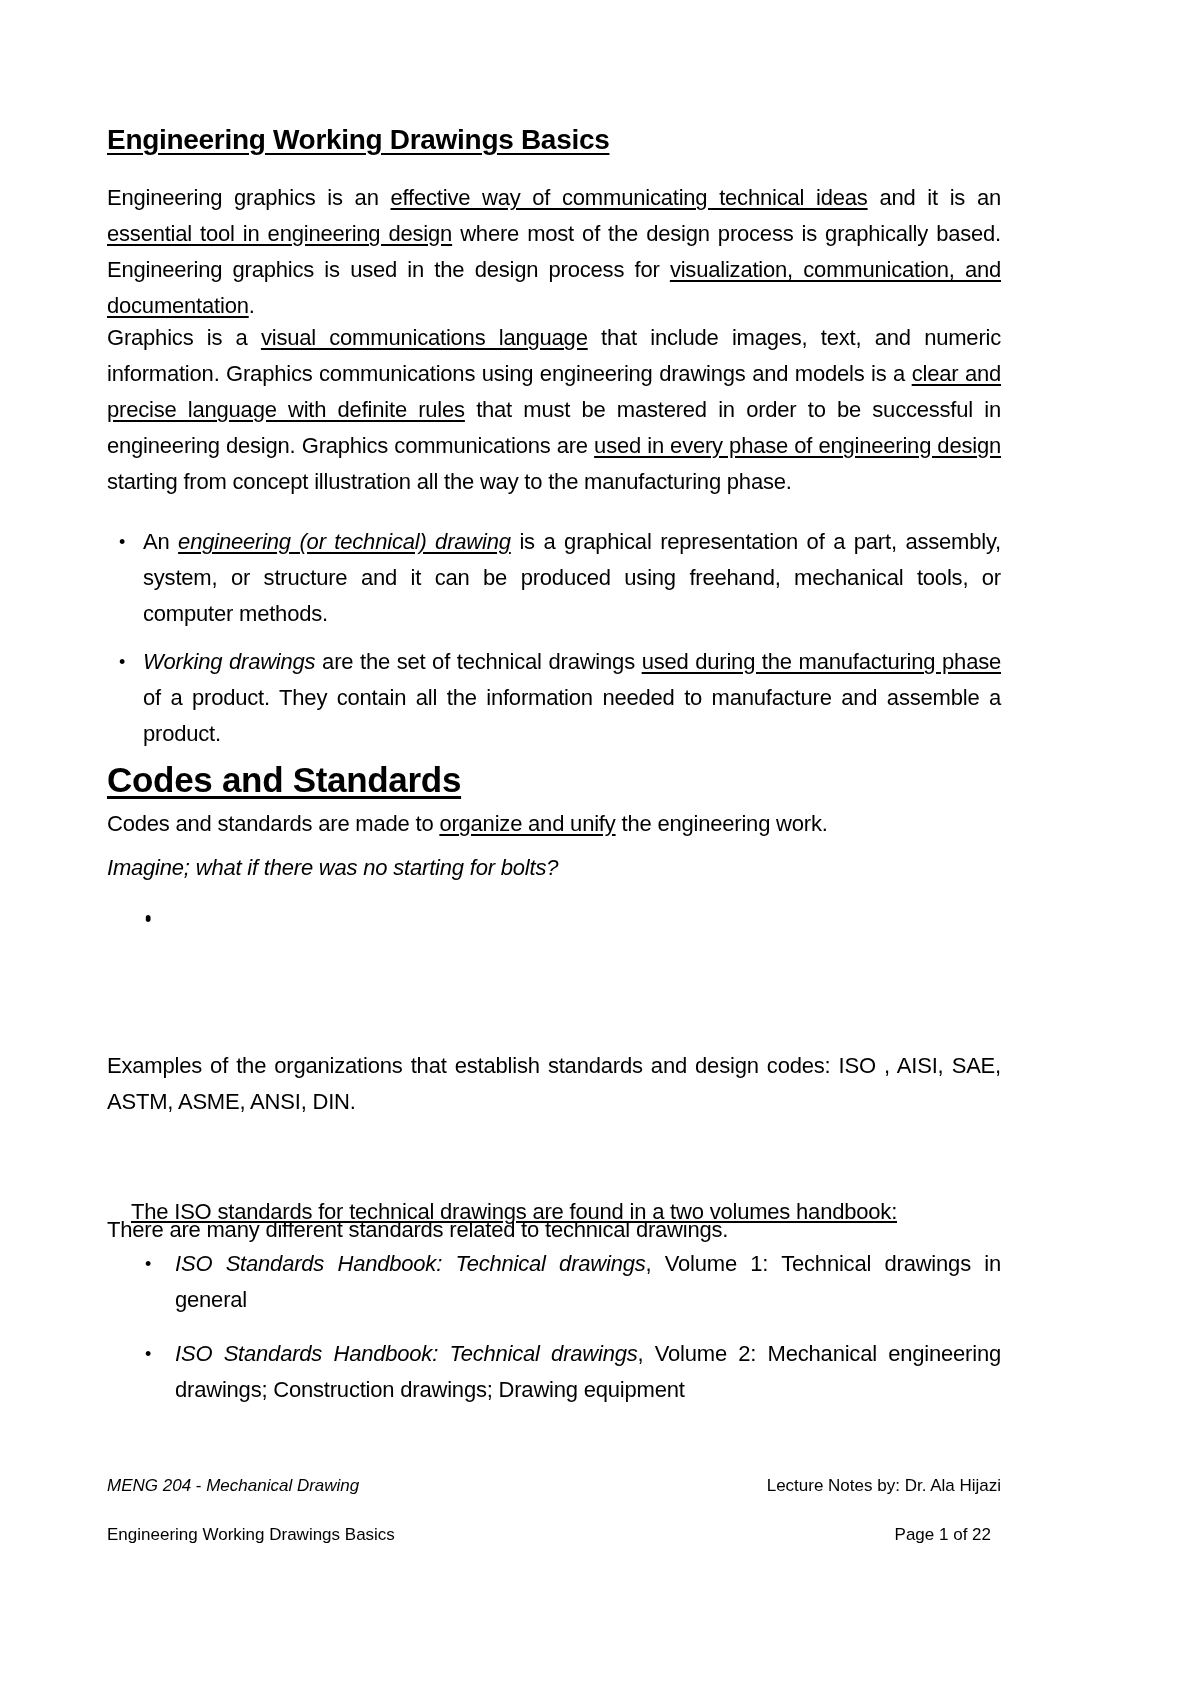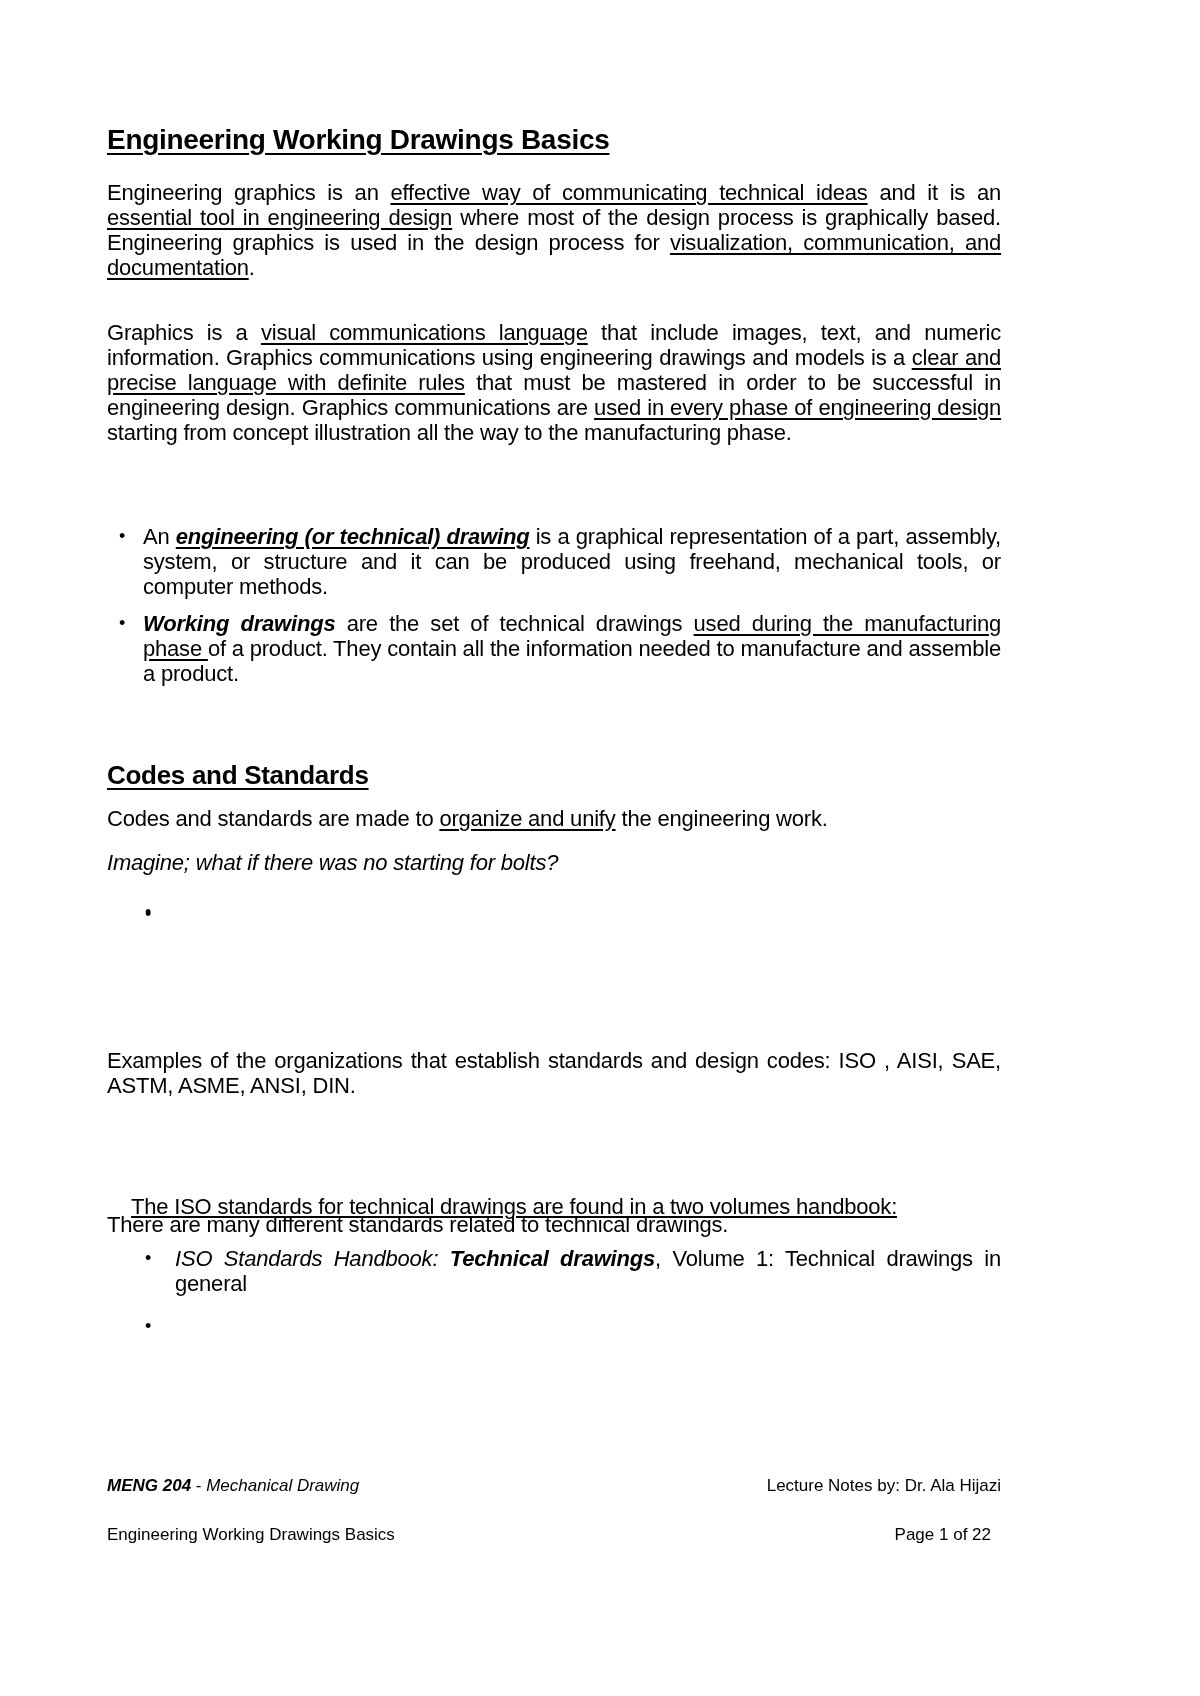--- a/index.html
+++ b/index.html
@@ -1,26 +1,26 @@
 <!DOCTYPE html>
 <html><head>
 <meta charset="utf-8">
 <style>
   html, body { margin: 0; padding: 0; background: #ffffff; }
   body { width: 1200px; height: 1696px; position: relative; overflow: hidden;
          font-family: "Liberation Sans", "DejaVu Sans", sans-serif; color: #000; }
   .page { position: absolute; left: 107px; top: 0; width: 894px; }
-  .txt { font-size: 22px; line-height: 25px; text-align: justify; letter-spacing: -0.2px; }
+  .txt { font-size: 22px; line-height: 36px; text-align: justify; letter-spacing: -0.2px; }
   h1.title { position: absolute; top: 124px; left: 0; margin: 0; font-size: 28px; font-weight: bold;
              text-decoration: underline; text-underline-offset: 4px; letter-spacing: -0.3px; }
-  h2.section { position: absolute; margin: 0; font-size: 26px; font-weight: bold; text-decoration: underline;
+  h2.section { position: absolute; margin: 0; font-size: 35px; font-weight: bold; text-decoration: underline;
                text-underline-offset: 4px; letter-spacing: -0.3px; }
   .para { position: absolute; left: 0; width: 894px; margin: 0; }
   .u { text-decoration: underline; text-underline-offset: 3px; }
-  .b { font-weight: bold; }
+  .b { font-weight: normal; }
   .i { font-style: italic; }
   ul.bl { list-style: none; margin: 0; padding: 0; position: absolute; }
   ul.bl li { position: relative; margin: 0; }
   ul.bl li .dot { position: absolute; font-size: 18px; }
   .footer { position: absolute; left: 107px; width: 894px; font-size: 17px; }
   .footer .left { position: absolute; left: 0; }
   .footer .right { position: absolute; right: 0; }
 </style>
 </head>
 <body>
@@ -65,20 +65,21 @@
 
   <p class="para txt" style="top:1194px; left:24px; width:858px;text-decoration:underline;">The ISO standards for technical drawings are found in a two volumes handbook:</p>
 
   <ul class="bl txt" style="top:1246px; left:68px; width:826px;">
     <li style="margin-bottom:18px;">
       <span class="dot" style="left:-30px;">•</span>
       <span><span class="i">ISO Standards Handbook: </span><span class="b i">Technical drawings</span><span>, Volume 1: Technical drawings in general</span></span>
     </li>
     <li>
       <span class="dot" style="left:-30px;">•</span>
+      <span><span class="i">ISO Standards Handbook: </span><span class="b i">Technical drawings</span><span>, Volume 2: Mechanical engineering drawings; Construction drawings; Drawing equipment</span></span>
     </li>
   </ul>
 </div>
 
 <div class="footer" style="top:1476px;">
   <span class="left">
     <span class="b i">MENG 204</span><span> - </span><span class="i">Mechanical Drawing</span>
   </span>
   <span class="right">Lecture Notes by:  Dr. Ala Hijazi</span>
 </div>

